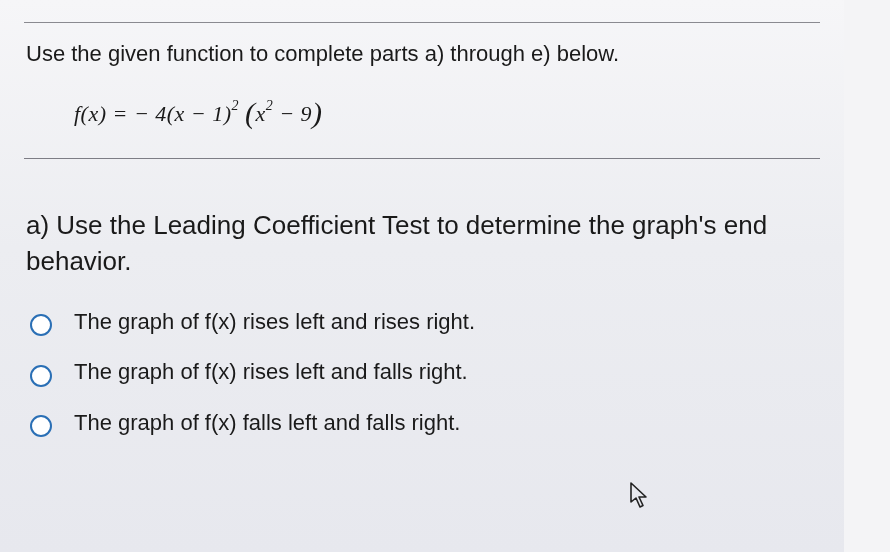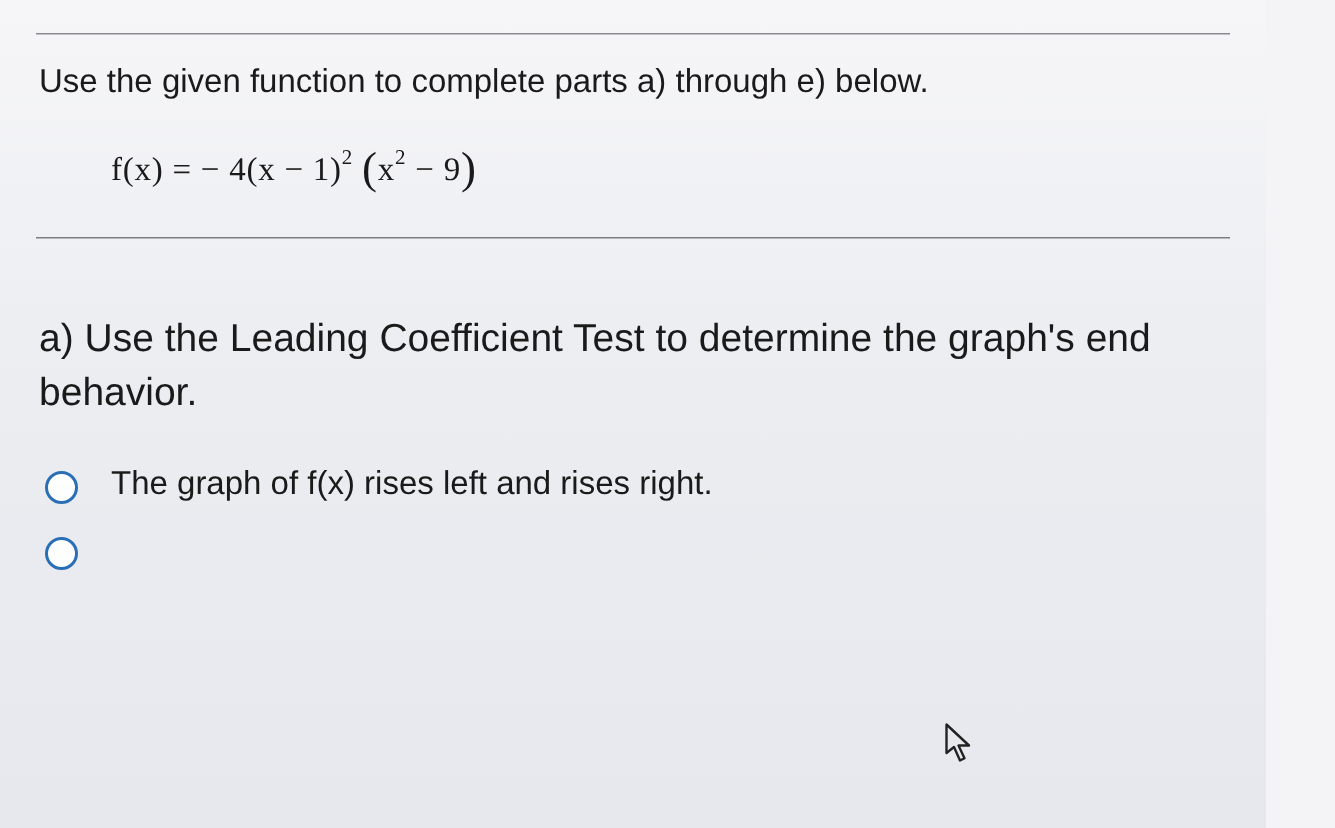--- a/index.html
+++ b/index.html
@@ -28,20 +28,21 @@
     font-size: 22px;
     line-height: 1.4;
     margin: 0 0 24px 2px;
   }
   .formula {
     font-size: 22px;
     margin: 10px 0 30px 50px;
     font-family: "Times New Roman", Times, serif;
     letter-spacing: 0.5px;
     white-space: nowrap;
+    font-style: italic;
   }
   .formula .big-paren {
     font-size: 30px;
     position: relative;
     top: 2px;
   }
   .formula sup {
     font-size: 14px;
     vertical-align: super;
     position: relative;
@@ -110,23 +111,28 @@
 
   <div class="options">
 
     <div class="option">
       <div class="radio"></div>
       <div class="option-text">The graph of f(x) rises left and rises right.</div>
     </div>
 
     <div class="option">
       <div class="radio"></div>
+      <div class="option-text">The graph of f(x) rises left and falls right.</div>
     </div>
 
 
+    <div class="option">
+      <div class="radio"></div>
+      <div class="option-text">The graph of f(x) falls left and falls right.</div>
+    </div>
 
   </div>
 
   <div class="cursor">
     <svg viewBox="0 0 20 28" width="20" height="28">
       <path d="M1 1 L1 20 L6 16 L10 25 L13 23.5 L9 15 L16 15 Z" fill="none" stroke="#222" stroke-width="1.6" stroke-linejoin="round"></path>
     </svg>
   </div>
 
 </div>

